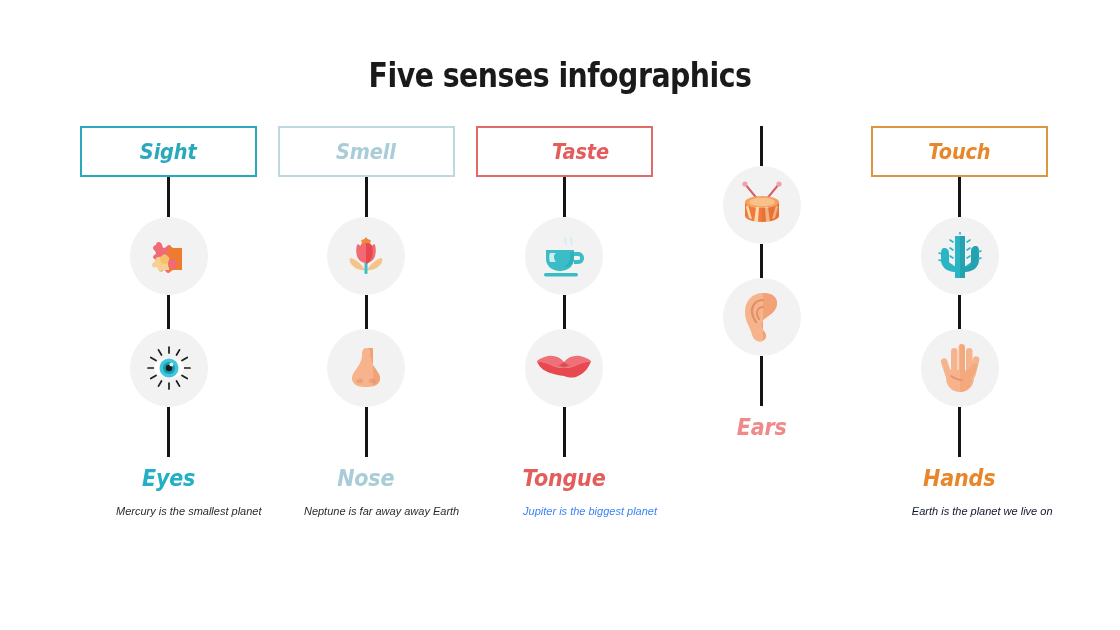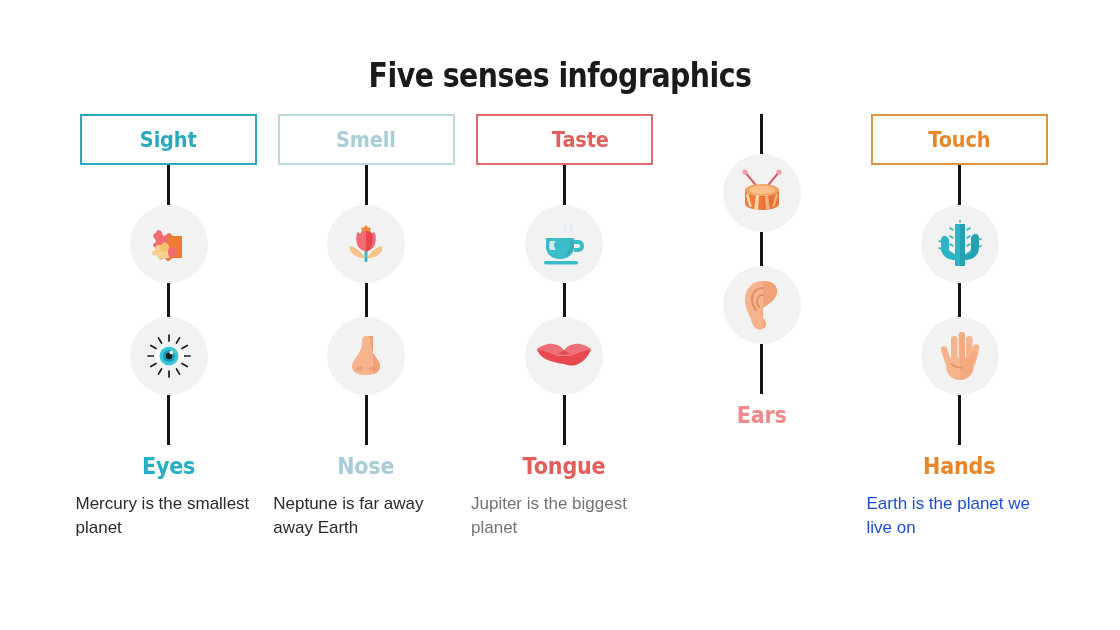--- a/index.html
+++ b/index.html
@@ -18,24 +18,25 @@
     font-family:"DejaVu Sans", sans-serif;
     font-weight:bold;
     font-size:33px;
     letter-spacing:-0.6px;
     color:#1a1a1a;
     transform:scaleX(0.86);
   }
 
   .columns {
     position:absolute;
-    top:114px; left:80px;
+    top:126px; left:80px;
     width:968px;
     display:flex;
     justify-content:space-between;
+    font-style:italic;
   }
 
   .col {
     width:177px;
     display:flex;
     flex-direction:column;
     align-items:center;
   }
 
   .hdr-box {
@@ -79,23 +80,23 @@
     font-family:"DejaVu Sans", sans-serif;
     font-weight:bold;
     font-size:23px;
     transform:scaleX(0.9);
     letter-spacing:-0.2px;
   }
 
   .desc {
     margin-top:13px;
     width:186px;
-    text-align:left;
+    text-align:right;
     font-family:"Liberation Sans", sans-serif;
-    font-size:17px;
+    font-size:11px;
     line-height:1.42;
     color:#2b2b2b;
   }
 </style>
 </head>
 <body style="background: rgb(255, 255, 255);">
 
 <div class="slide">
 
   <div class="title">Five senses infographics</div>
@@ -207,21 +208,21 @@
         <span>
           <svg width="54" height="30" viewBox="0 0 54 30">
             <path d="M27 9c4-5 10-7 16-6 5 1 9 3 11 5-6 1-10 2-14 4-4 2-8 3-13 3s-9-1-13-3C10 10 6 9 0 8c2-2 6-4 11-5 6-1 12 1 16 6z" fill="#ef7078"></path>
             <path d="M0 8c6 1 10 2 14 4 4 2 8 3 13 3s9-1 13-3c4-2 8-3 14-4-2 6-6 12-13 15-4 2-8 2-14 0C6 20 2 14 0 8z" fill="#e8484f"></path>
             <path d="M27 9c-2 2-4 3-6 3 2 1 4 2 6 2s4-1 6-2c-2 0-4-1-6-3z" fill="#c9363d" opacity="0.6"></path>
           </svg>
         </span>
       </div>
       <div class="connector conn-3" style="background: rgb(20, 20, 20);"></div>
       <div class="sense-label" style="color: rgb(227, 93, 93);">Tongue</div>
-      <div class="desc" style="color: #737373;">Jupiter is the biggest planet</div>
+      <div class="desc" style="color: #3b82f6;">Jupiter is the biggest planet</div>
     </div>
 
     <div class="col">
       <div class="connector conn-1" style="background: rgb(20, 20, 20);"></div>
       <div class="circle" style="background: rgb(242, 242, 242);">
         <span>
           <svg width="50" height="48" viewBox="0 0 50 48">
             <g stroke="#d4606a" stroke-width="2" stroke-linecap="round">
               <line x1="8" y1="3" x2="22" y2="20"></line>
               <line x1="42" y1="3" x2="28" y2="20"></line>
@@ -298,17 +299,17 @@
               <rect x="34" y="14" width="6.5" height="22" rx="3.2" transform="rotate(14 37 25)"></rect>
               <path d="M9 28h28v8c0 8-6 14-14 14S9 44 9 36v-8z"></path>
             </g>
             <path d="M23 2c3 0 5 2 5 4v26c0 0 9-14 12-10 2 2-3 10-5 14 0 8-5 14-12 14V2z" fill="#f2a277" opacity="0.65"></path>
             <path d="M14 34c3 2 7 4 11 4" fill="none" stroke="#e08f69" stroke-width="1.6" stroke-linecap="round"></path>
           </svg>
         </span>
       </div>
       <div class="connector conn-3" style="background: rgb(20, 20, 20);"></div>
       <div class="sense-label" style="color: rgb(232, 134, 42);">Hands</div>
-      <div class="desc" style="color: #1d4ed8;">Earth is the planet we live on</div>
+      <div class="desc" style="color: #0f172a;">Earth is the planet we live on</div>
     </div>
 
   </div>
 </div>
 
 </body></html>

